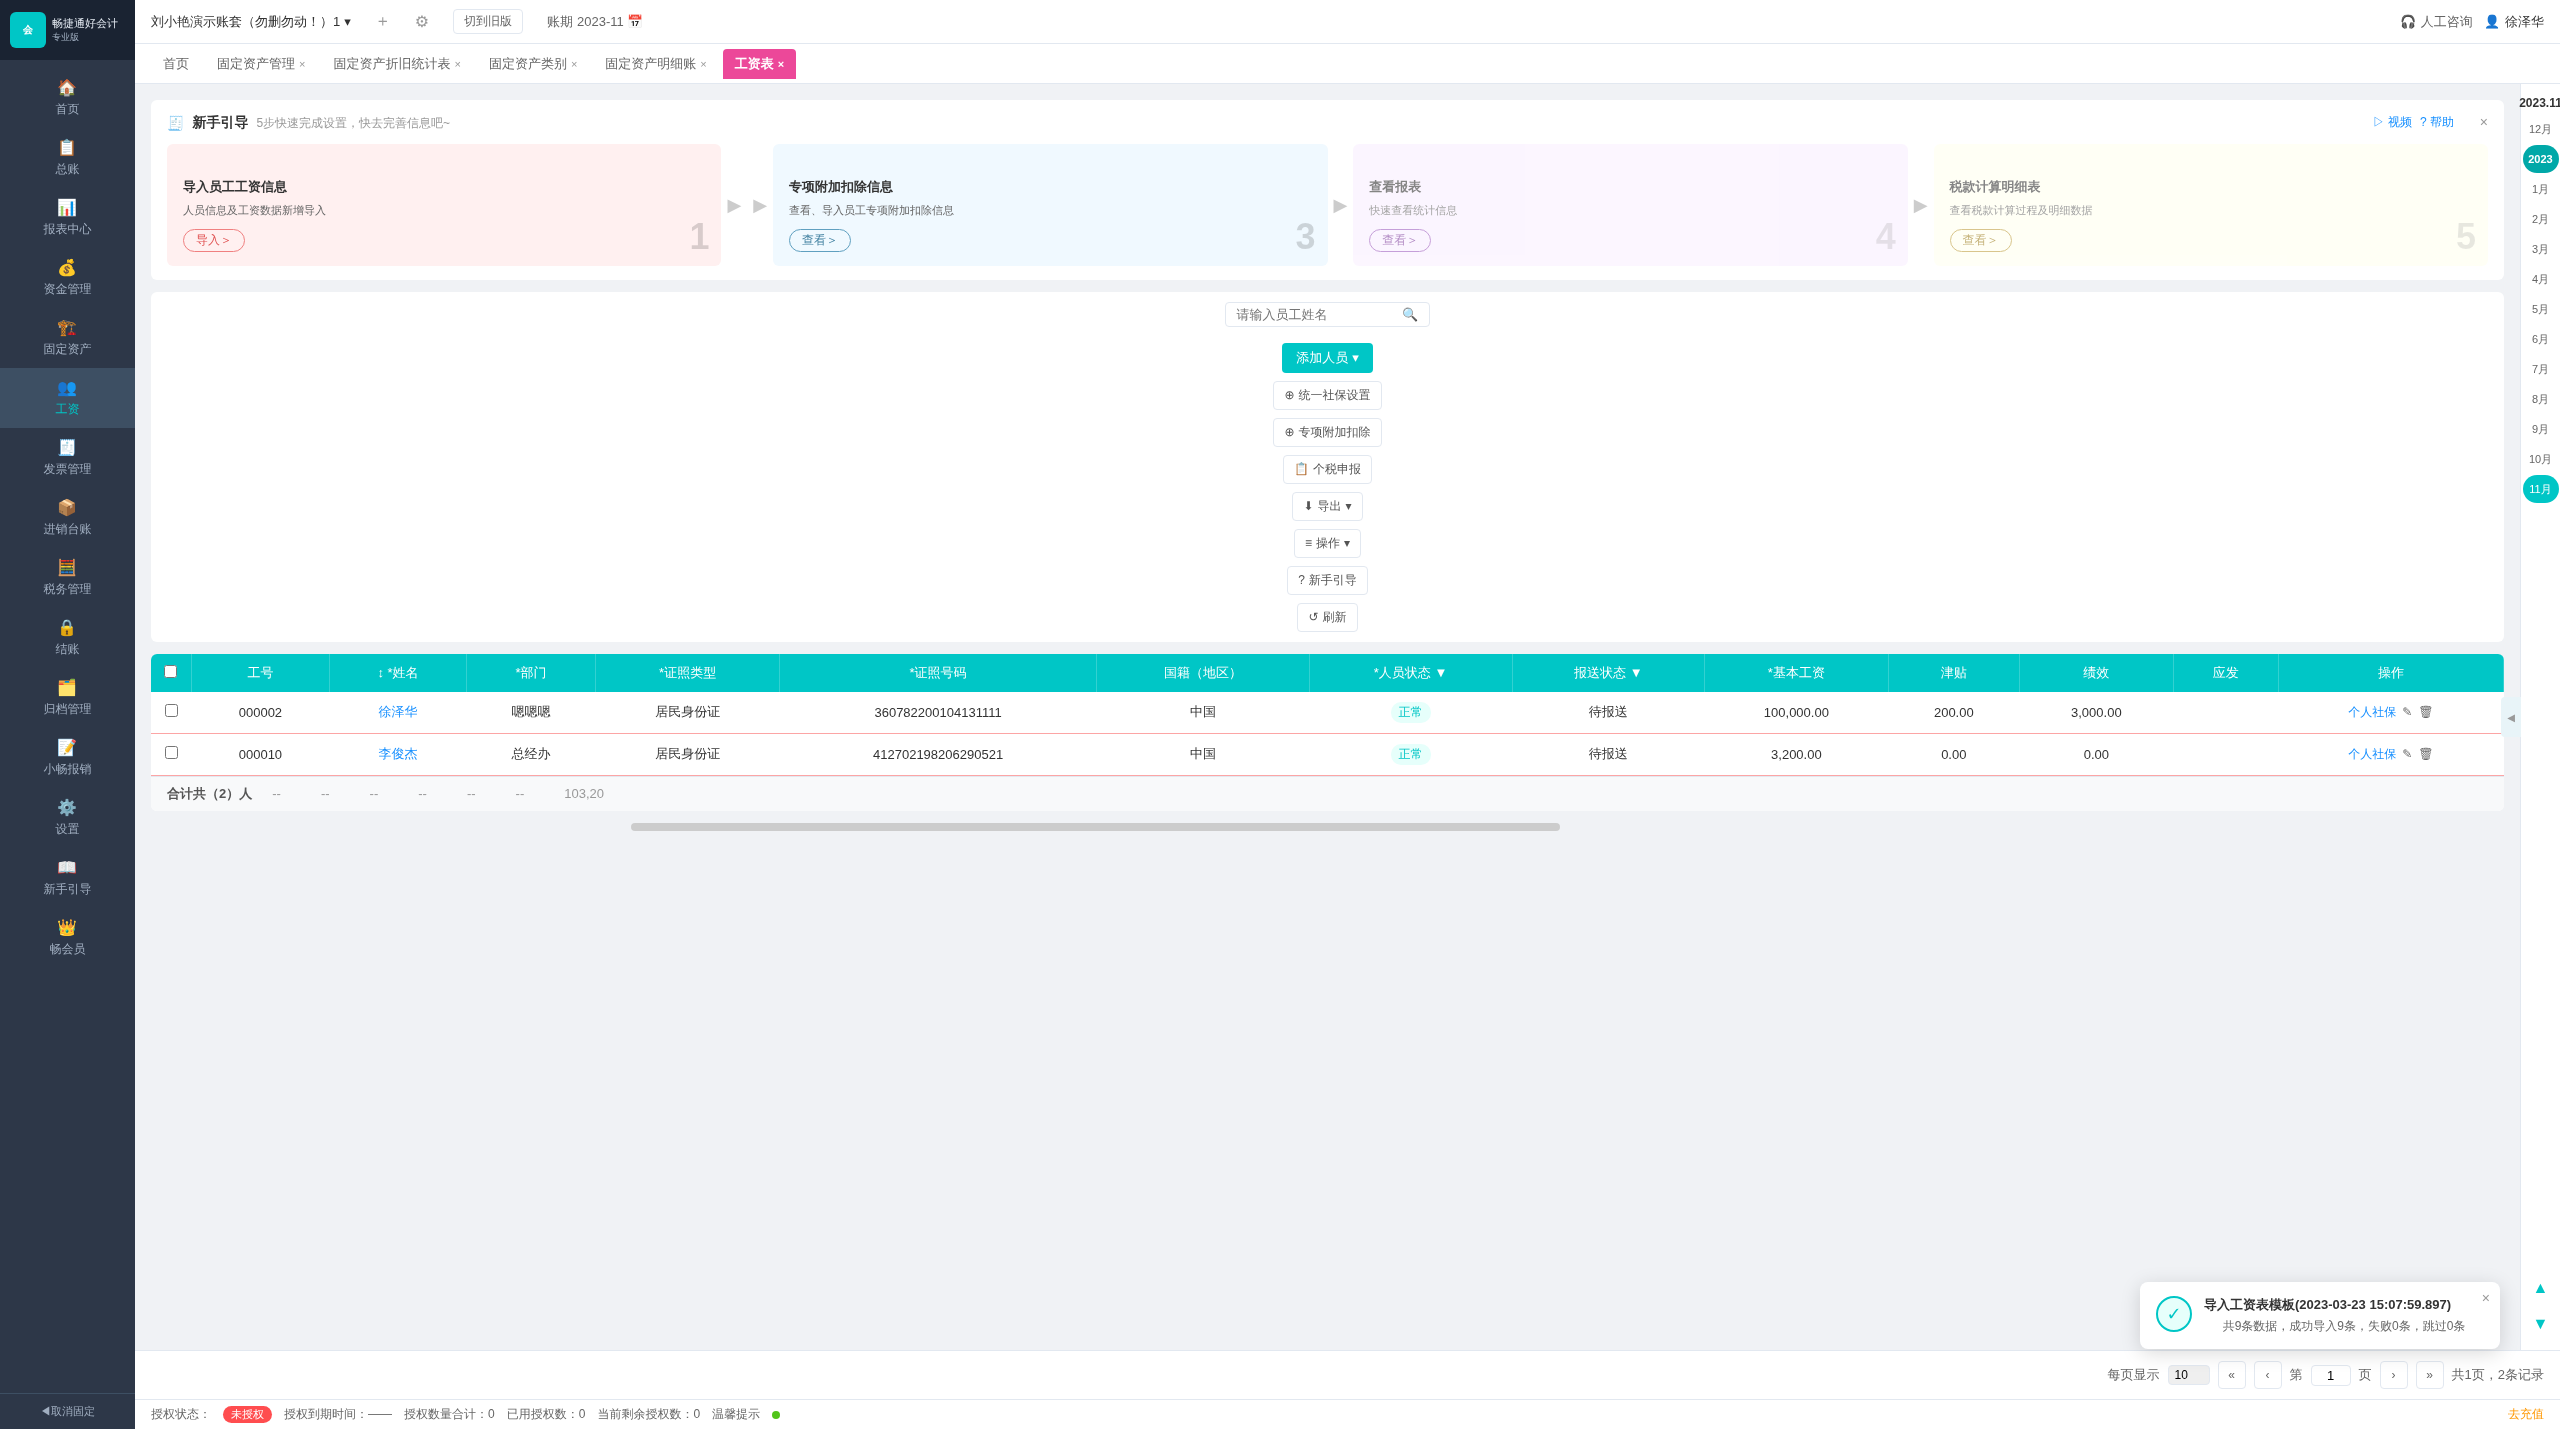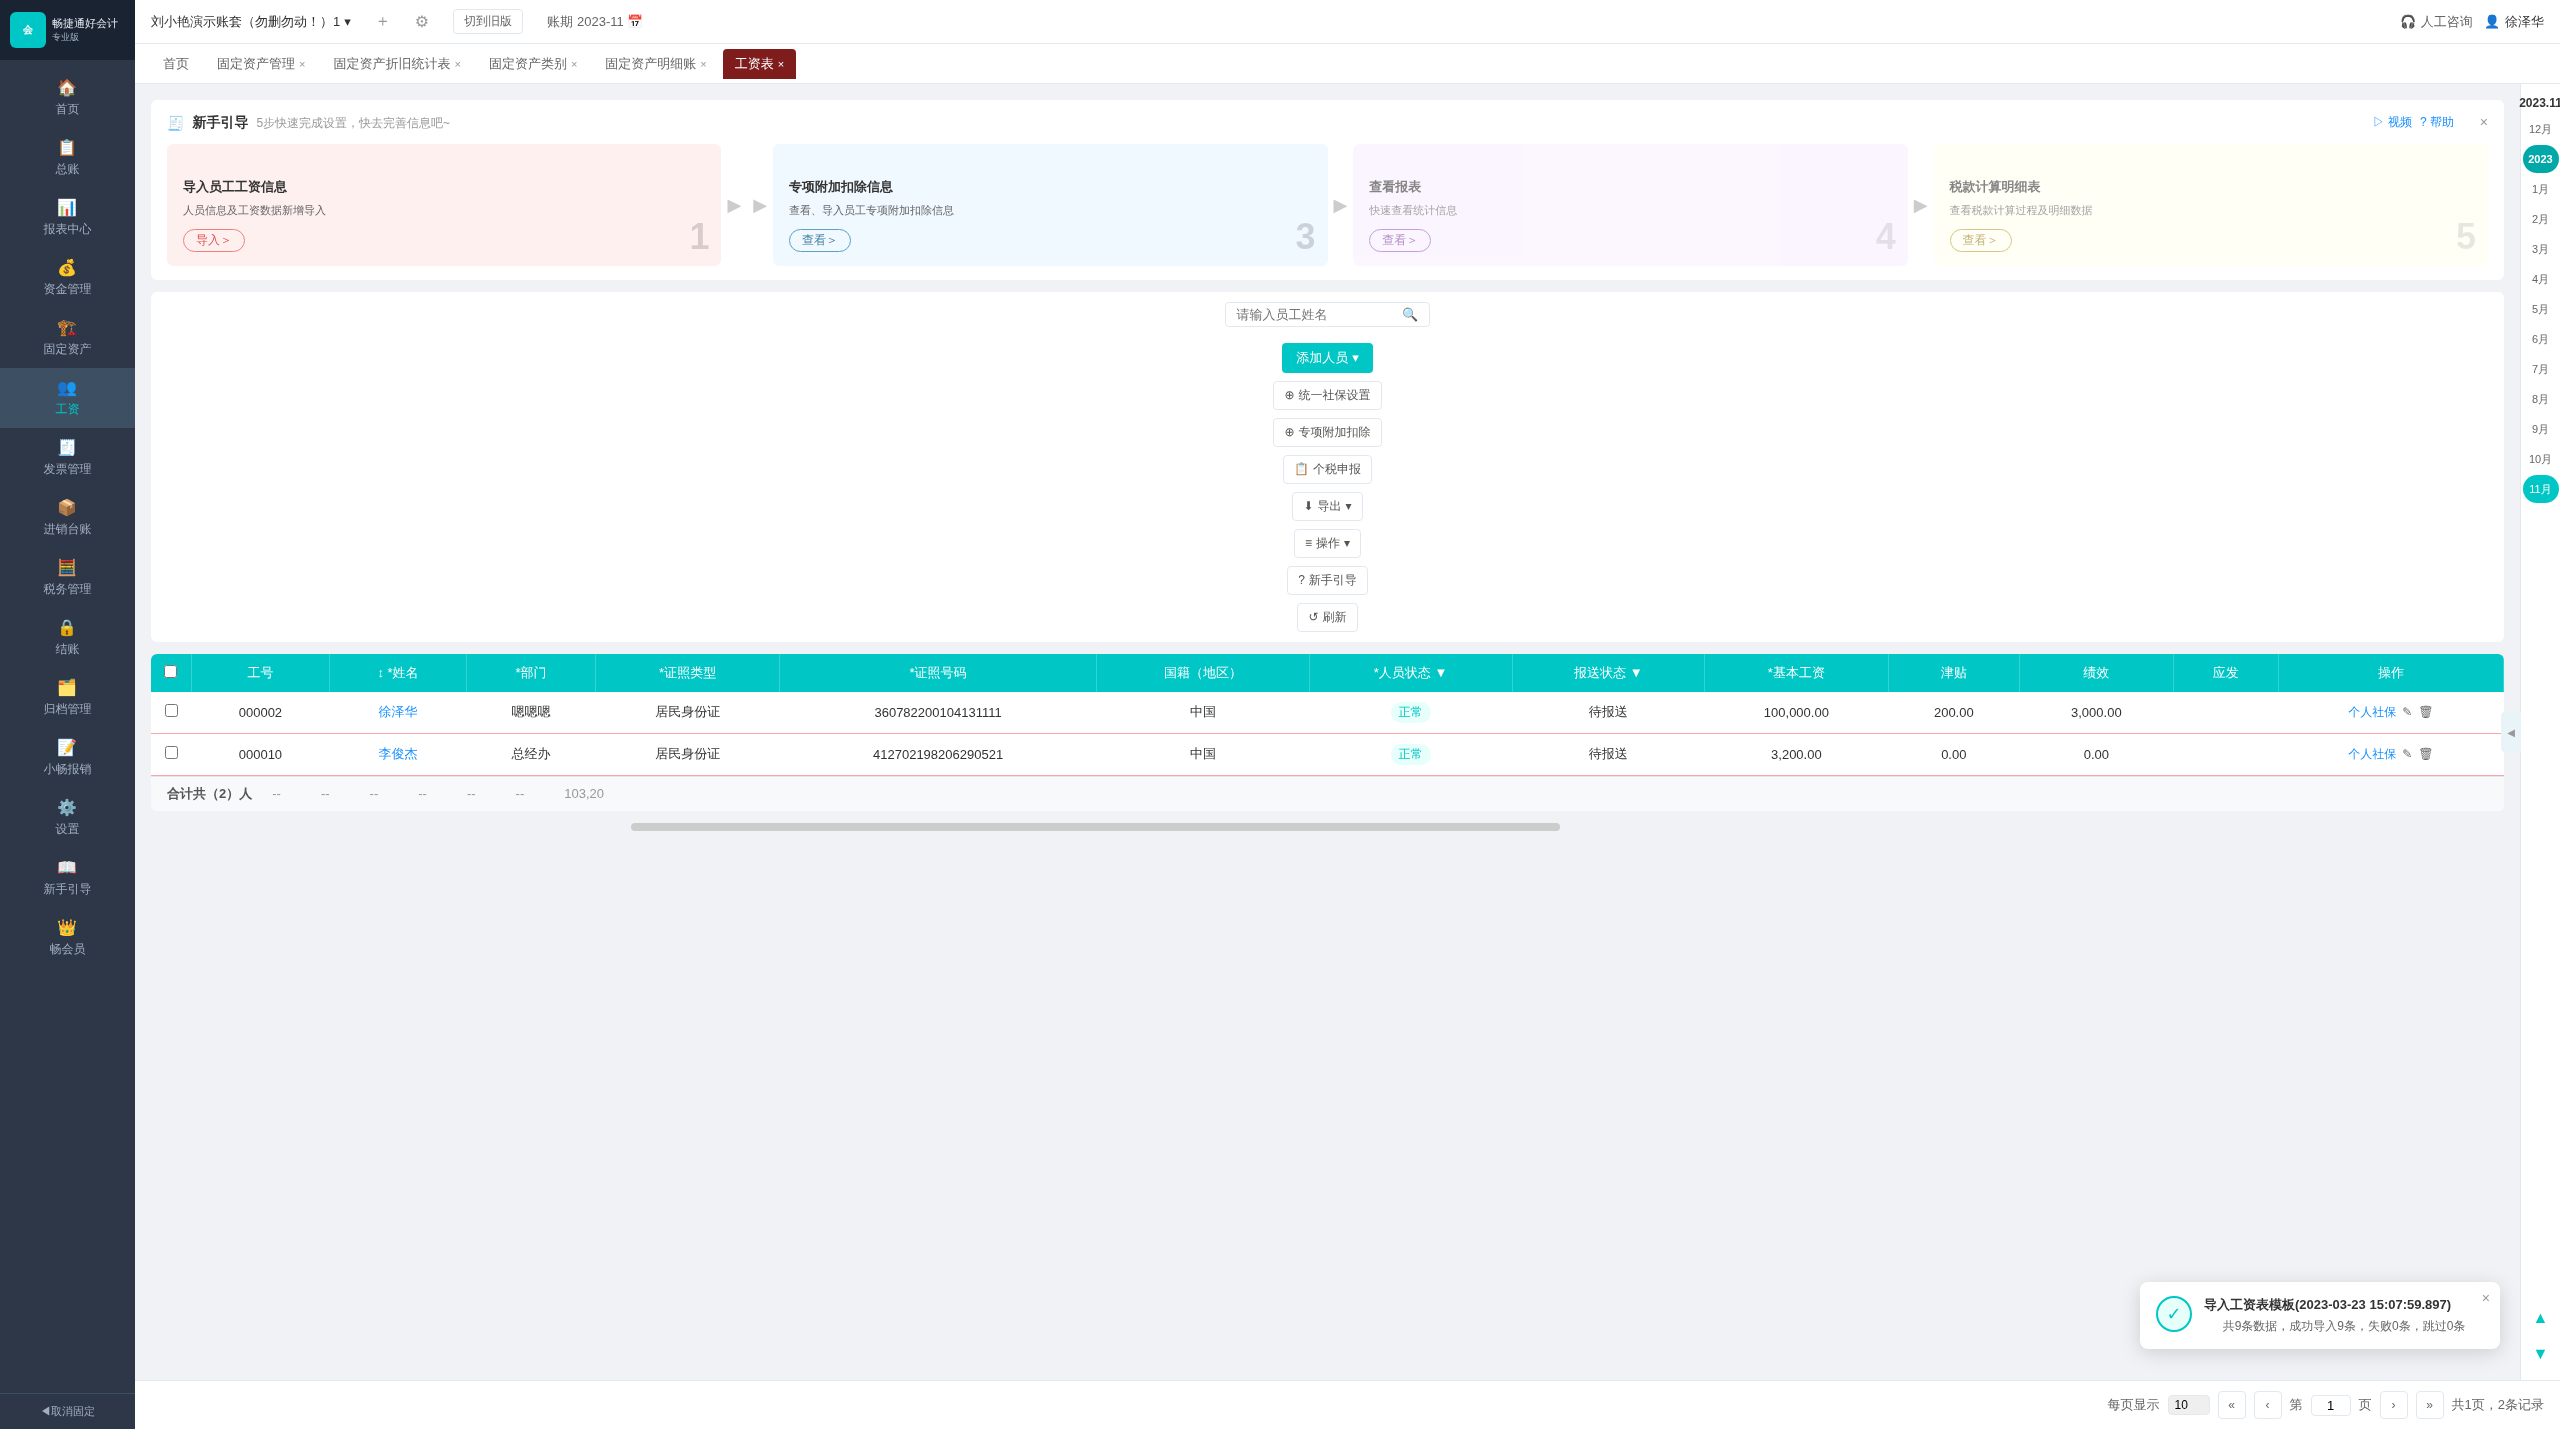--- a/index.html
+++ b/index.html
@@ -146,22 +146,23 @@
       font-size: 13px;
       color: #666;
       cursor: pointer;
       border-radius: 4px 4px 0 0;
       display: flex;
       align-items: center;
       gap: 4px;
       white-space: nowrap;
     }
     .tab.active {
-      background: #7f1d1d;
+      background: #ec4899;
       color: #fff;
+      font-weight: bold;
     }
     .tab-close {
       font-size: 11px;
       color: #999;
       cursor: pointer;
     }
     .tab.active .tab-close { color: #fff; }
 
     
     .content-area {
@@ -962,20 +963,31 @@
     <div class="page-btn">«</div>
     <div class="page-btn">‹</div>
     <span>第</span>
     <input class="page-input" type="text" value="1" style="">
     <span>页</span>
     <div class="page-btn">›</div>
     <div class="page-btn">»</div>
     <span>共1页，2条记录</span>
   </div>
 
+  <div class="status-bar">
+    <span>授权状态：</span>
+    <span class="auth-status-badge">未授权</span>
+    <span>授权到期时间：——</span>
+    <span>授权数量合计：0</span>
+    <span>已用授权数：0</span>
+    <span>当前剩余授权数：0</span>
+    <span>温馨提示</span>
+    <span class="warning-dot"></span>
+    <span class="charge-link">去充值</span>
+  </div>
 
 </div>
 
 <div class="toast-wrap">
   <div class="toast">
     <div class="toast-icon">✓</div>
     <div class="toast-content">
       <div class="toast-title">导入工资表模板(2023-03-23 15:07:59.897)</div>
       <div class="toast-desc">共9条数据，成功导入9条，失败0条，跳过0条</div>
     </div>

